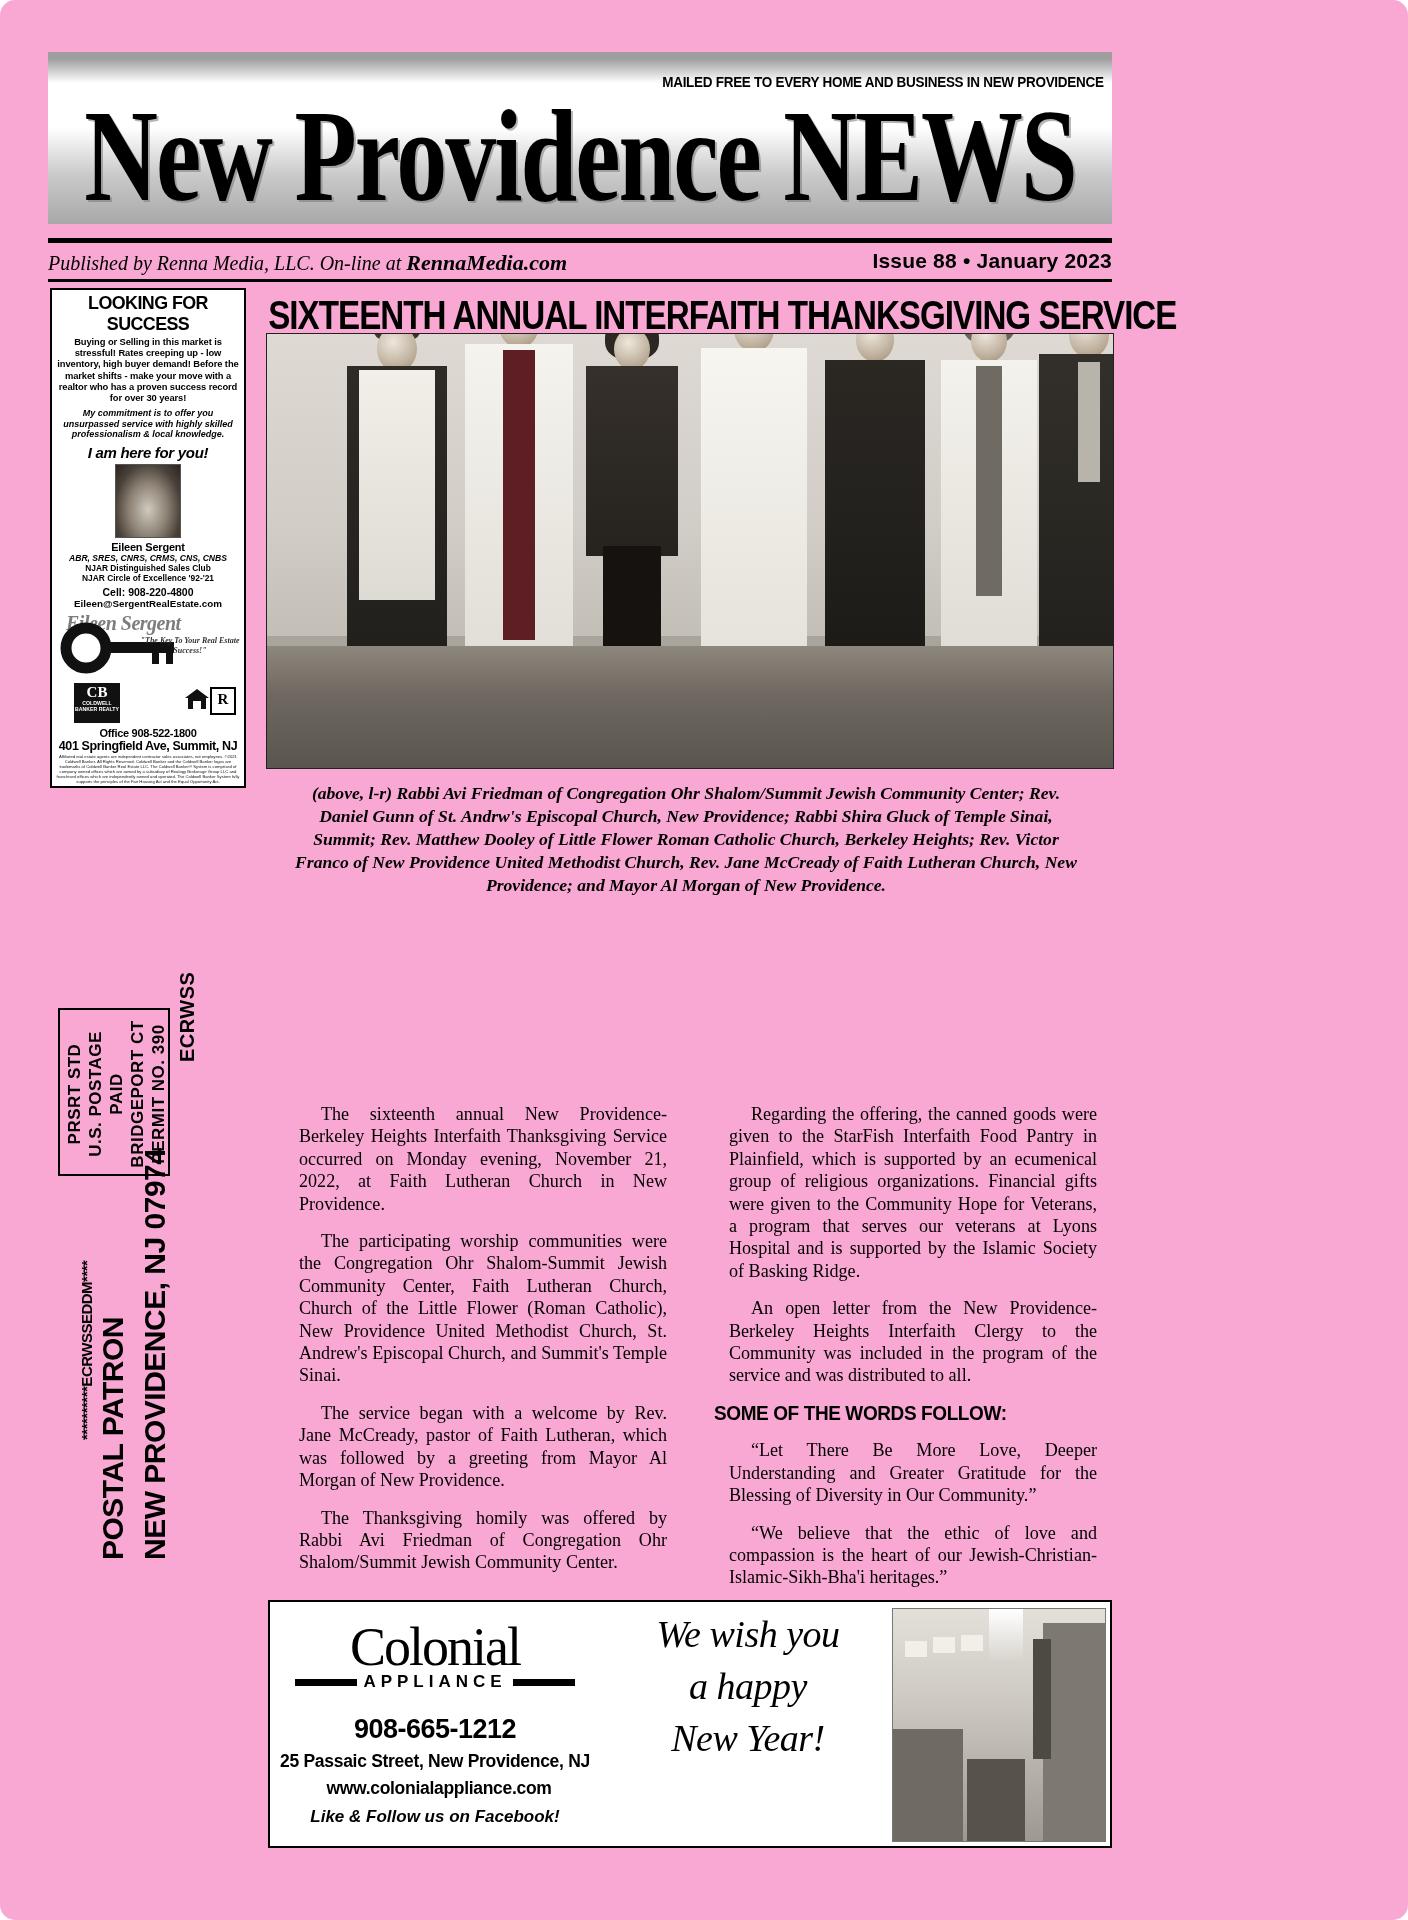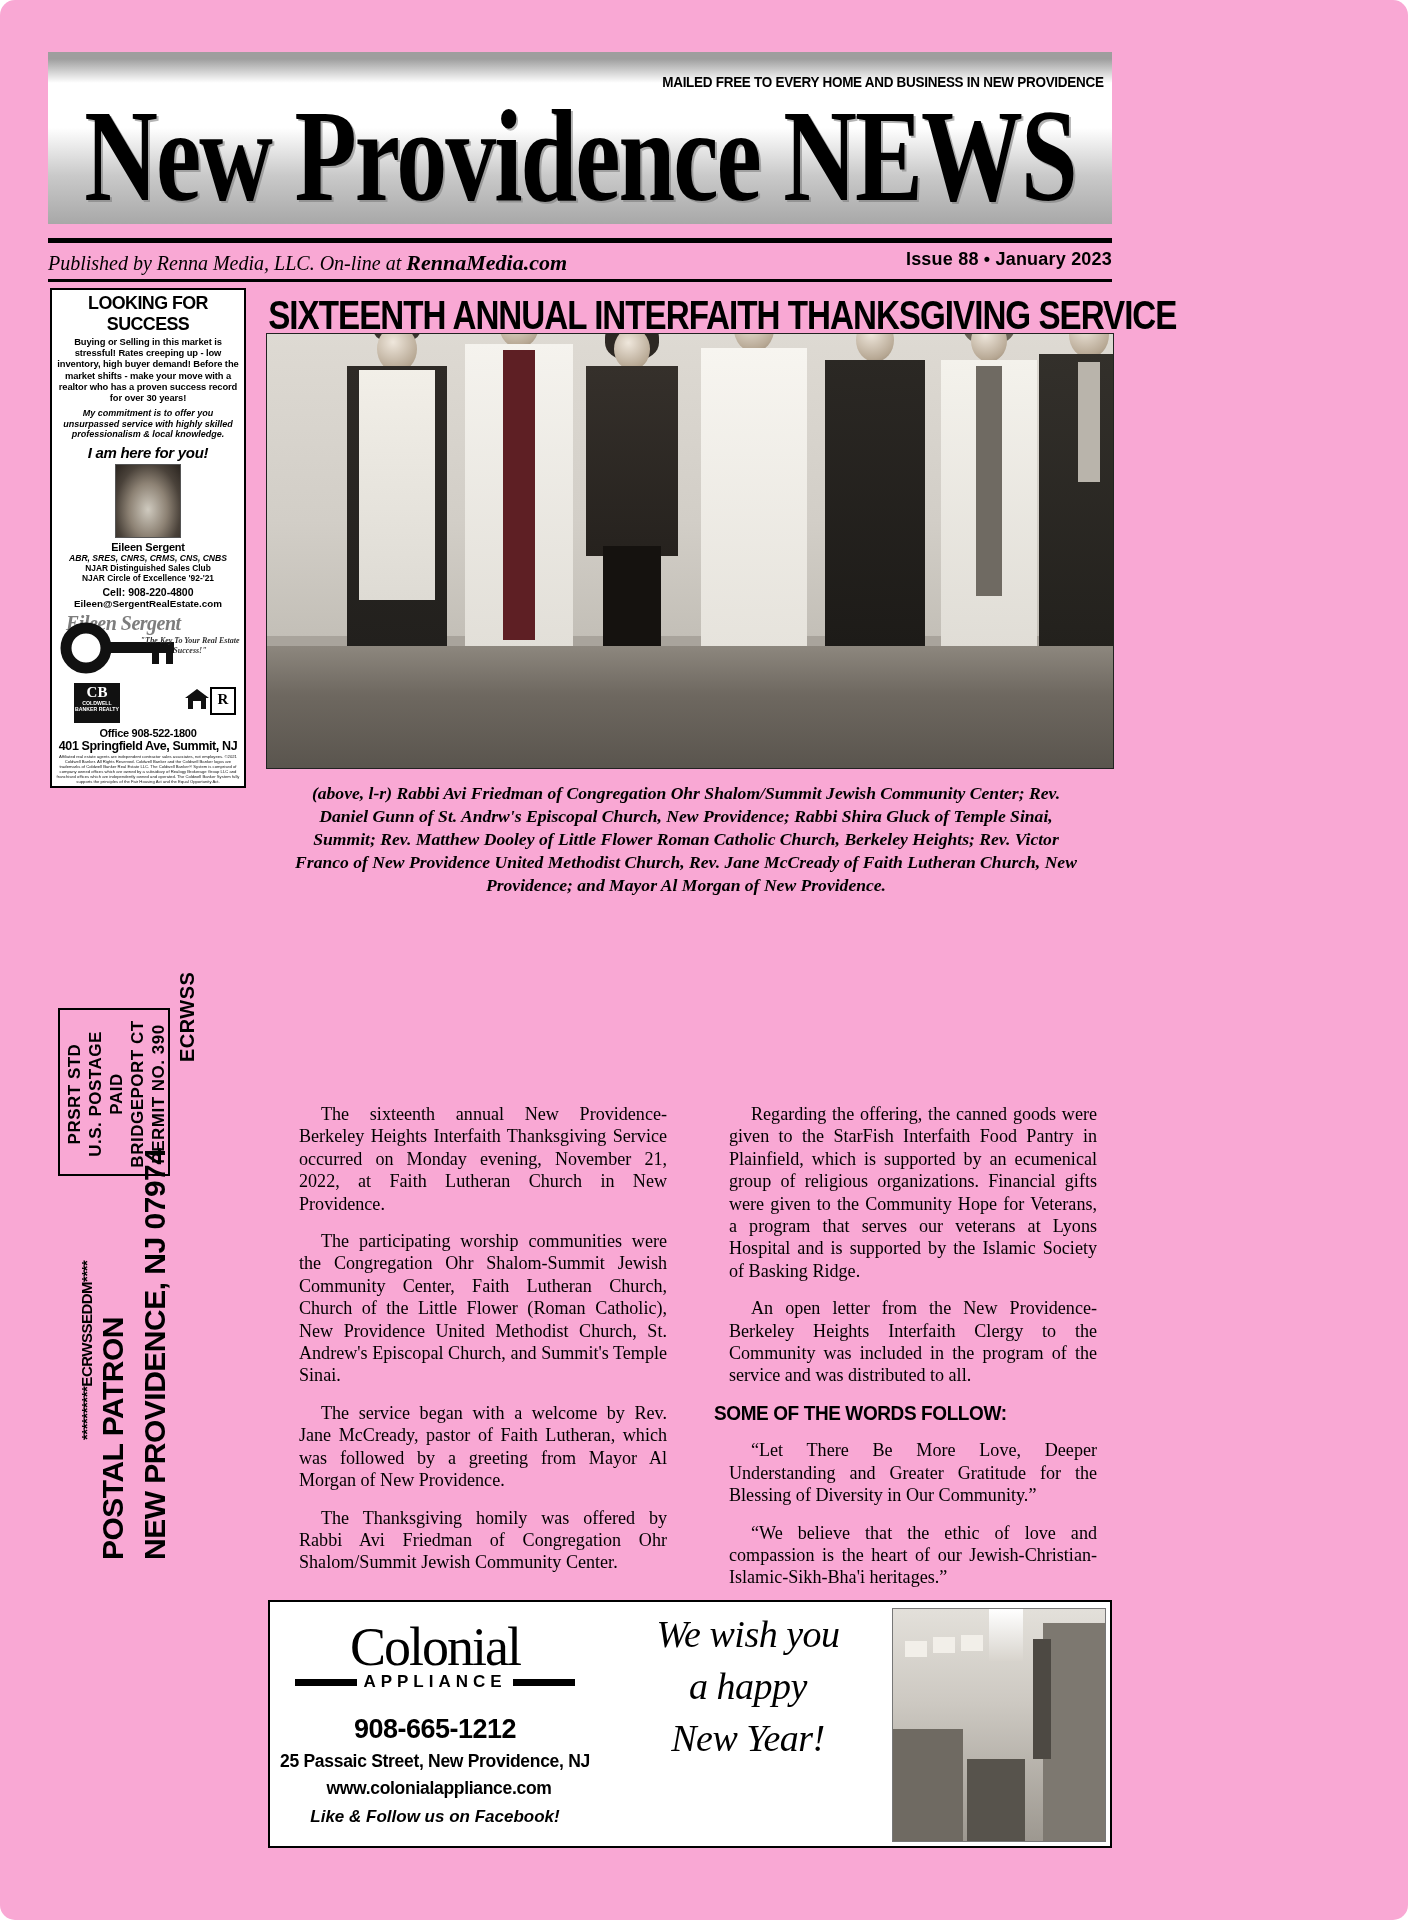--- a/index.html
+++ b/index.html
@@ -15,21 +15,21 @@
   .mast-title{position:absolute;left:10px;top:38px;width:1044px;text-align:center;
     font-family:"Liberation Serif",serif;font-weight:bold;font-size:104px;line-height:104px;
     letter-spacing:-2px;transform:scaleY(1.26) scaleX(0.98);transform-origin:center top;
     text-shadow:2px 2px 0 rgba(120,120,120,0.55);white-space:nowrap;}
 
   .rule-thick{position:absolute;left:48px;top:238px;width:1064px;height:5px;background:#000;}
   .publine{position:absolute;left:48px;top:247px;width:1064px;height:32px;}
   .pub-left{position:absolute;left:0;top:3px;font-size:20px;font-family:"Liberation Serif",serif;font-style:italic;}
   .pub-left b{font-weight:bold;font-size:22px;}
   .pub-right{position:absolute;right:0;top:2px;font-family:"Liberation Sans",sans-serif;
-    font-weight:bold;font-size:18px;letter-spacing:0.2px;}
+    font-weight:bold;font-size:21px;letter-spacing:0.2px;}
   .rule-thin{position:absolute;left:48px;top:279px;width:1064px;height:3px;background:#000;}
 
   
   .ad-realtor{position:absolute;left:50px;top:288px;width:196px;height:500px;
     border:2px solid #000;background:#fff;box-sizing:border-box;
     font-family:"Liberation Sans",sans-serif;text-align:center;overflow:hidden;}
   .ad-hdr{font-weight:bold;font-size:19px;letter-spacing:-0.6px;line-height:21px;
     transform:scaleX(0.94);margin:2px 0 2px;}
   .ad-body{font-size:9.4px;line-height:11.2px;padding:0 3px;font-weight:bold;letter-spacing:-0.1px;}
   .ad-italic{font-size:9px;line-height:10.6px;font-style:italic;font-weight:bold;margin-top:5px;padding:0 4px;}

